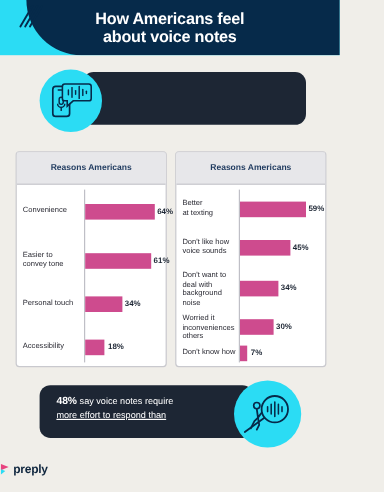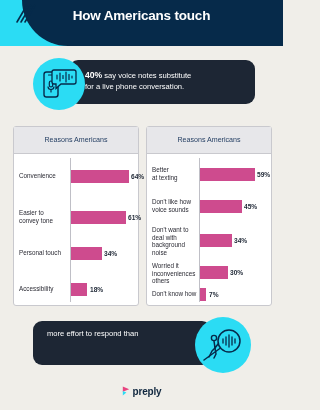--- a/index.html
+++ b/index.html
@@ -66,21 +66,21 @@
     box-sizing:border-box;
   }
   #panel-left{left:13px;top:126px;width:126px;height:180px;}
   #panel-right{left:146px;top:126px;width:126px;height:180px;}
   .panel-head{
     height:27px;background:#E7E7EA;border-bottom:1px solid #C9C9CE;
     display:flex;align-items:center;justify-content:center;
     box-sizing:border-box;
   }
   .panel-head-text{
-    color:#1F3A5F;font-size:7.1px;font-weight:normal;line-height:9px;
+    color:#1F3A5F;font-size:7.1px;font-weight:bold;line-height:9px;
     text-align:right;
   }
   .panel-head-text .l2{display:block;}
   .panel-body{position:relative;height:152px;}
   .axis{
     position:absolute;top:4px;width:1px;height:144px;background:#BFBFC6;
   }
   #panel-left .axis{left:56px;}
   #panel-right .axis{left:52px;}
 
@@ -108,50 +108,51 @@
   }
   #stat-bottom-pill{
     position:absolute;left:0px;top:4px;width:178px;height:44px;
     background:#1D2634;border-radius:9px;
   }
   #stat-bottom-text{
     position:absolute;left:14px;top:12px;width:158px;
     color:#ffffff;font-size:7.6px;line-height:10.5px;
   }
   #stat-bottom-text b{font-weight:bold;font-size:8.6px;}
-  #stat-bottom-text .l2,#stat-bottom-text .l3{display:block;}
+  #stat-bottom-text .l2,#stat-bottom-text .l3{display:block;text-decoration:underline;}
   #stat-bottom-circle{
     position:absolute;left:162px;top:0px;width:56px;height:56px;
     background:#2BDCF4;border-radius:50%;
   }
   #stat-bottom-icon{position:absolute;left:8px;top:10px;width:40px;height:36px;}
 
   
   #footer{
     position:absolute;left:0;top:382px;width:283px;height:18px;
-    display:flex;align-items:center;justify-content:center;gap:3px;
+    display:flex;align-items:center;gap:3px;
   }
   #footer-mark{width:8px;height:10px;}
   #footer-word{
     color:#10273F;font-size:10px;font-weight:bold;letter-spacing:-0.2px;
   }
 </style>
 </head>
 <body>
 
 <div id="header-band">
   <div id="header-plate"></div>
   <svg id="header-swoosh" viewBox="0 0 26 22">
     <path d="M3 20 L13 3" stroke="#062A4A" stroke-width="1.6" fill="none" stroke-linecap="round"></path>
     <path d="M7 20 L17 3" stroke="#062A4A" stroke-width="1.6" fill="none" stroke-linecap="round"></path>
     <path d="M11 20 L21 3" stroke="#062A4A" stroke-width="1.6" fill="none" stroke-linecap="round"></path>
   </svg>
 </div>
 <div id="header-title">
-  <span>How Americans touch</span>
+  <span>How Americans feel</span>
+  <span class="l2">about voice notes</span>
 </div>
 
 <div id="stat-top">
   <div id="stat-top-pill"></div>
   <div id="stat-top-circle"></div>
   <svg id="stat-top-icon" viewBox="0 0 36 36">
     <rect x="3" y="6" width="14" height="25" rx="2.5" fill="none" stroke="#062A4A" stroke-width="1.4"></rect>
     <line x1="7.5" y1="9" x2="12.5" y2="9" stroke="#062A4A" stroke-width="1.1" stroke-linecap="round"></line>
     <rect x="8.3" y="15" width="3.4" height="6" rx="1.7" fill="none" stroke="#062A4A" stroke-width="1.2"></rect>
     <path d="M7 20.5 a3 3 0 0 0 6 0" fill="none" stroke="#062A4A" stroke-width="1.2"></path>
@@ -159,24 +160,20 @@
     <path d="M13 4 H33 a2 2 0 0 1 2 2 V16 a2 2 0 0 1 -2 2 H20 l-5 4.5 v-4.5 h-2 a2 2 0 0 1 -2 -2 V6 a2 2 0 0 1 2 -2 z" fill="#2BDCF4" stroke="#062A4A" stroke-width="1.3"></path>
     <g stroke="#062A4A" stroke-width="1.2" stroke-linecap="round">
       <line x1="16" y1="9" x2="16" y2="13"></line>
       <line x1="19" y1="7" x2="19" y2="15"></line>
       <line x1="22" y1="9.5" x2="22" y2="12.5"></line>
       <line x1="25" y1="6" x2="25" y2="16"></line>
       <line x1="28" y1="8.5" x2="28" y2="13.5"></line>
       <line x1="31" y1="10" x2="31" y2="12"></line>
     </g>
   </svg>
-  <div id="stat-top-text">
-    <span><b>40%</b><span> say voice notes substitute</span></span>
-    <span class="l2">for a live phone conversation.</span>
-  </div>
 </div>
 
 <div class="panel" id="panel-left">
   <div class="panel-head">
     <div class="panel-head-text">
       <span>Reasons Americans</span>
     </div>
   </div>
   <div class="panel-body">
     <div class="axis"></div>
@@ -270,20 +267,21 @@
       </div>
       <div class="bar" style="top:-2px;width:6px"></div>
       <div class="bar-value" style="left:62px;top:-2px">7%</div>
     </div>
   </div>
 </div>
 
 <div id="stat-bottom">
   <div id="stat-bottom-pill"></div>
   <div id="stat-bottom-text">
+    <span><b>48%</b><span> say voice notes require</span></span>
     <span class="l2">more effort to respond than</span>
   </div>
   <div id="stat-bottom-circle">
     <svg id="stat-bottom-icon" viewBox="0 0 40 36">
       <line x1="1" y1="33" x2="34" y2="9" stroke="#062A4A" stroke-width="1.5" stroke-linecap="round"></line>
       <circle cx="26" cy="14" r="11" fill="#2BDCF4" stroke="#062A4A" stroke-width="1.5"></circle>
       <g stroke="#062A4A" stroke-width="1.3" stroke-linecap="round">
         <line x1="20" y1="12" x2="20" y2="16"></line>
         <line x1="23" y1="10" x2="23" y2="18"></line>
         <line x1="26" y1="8" x2="26" y2="20"></line>

